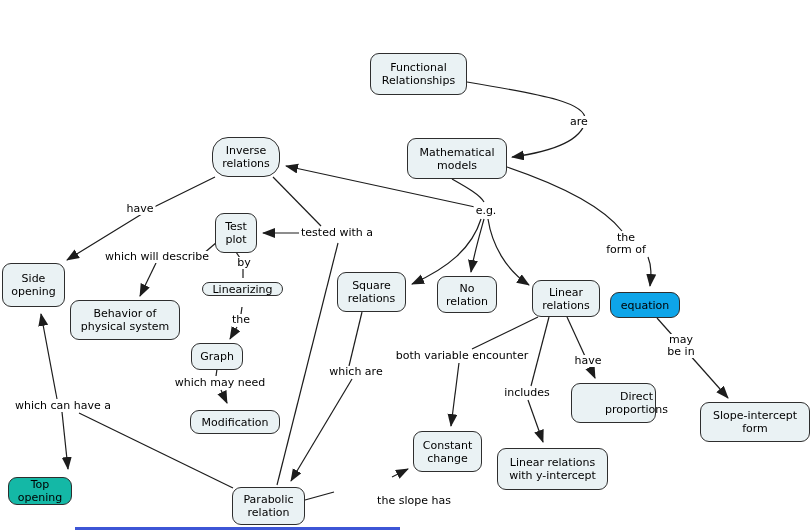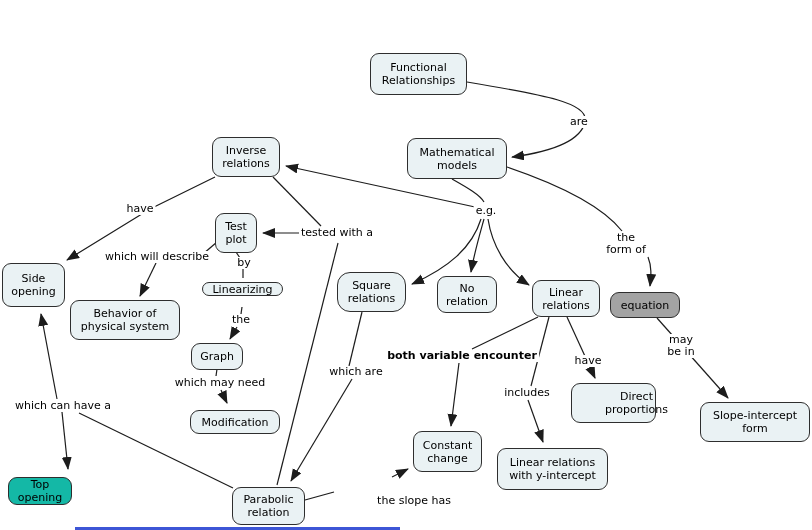--- a/index.html
+++ b/index.html
@@ -82,51 +82,51 @@
       <div class="link-label" style="left: 486px; top: 211px;">e.g.</div>
       <div class="link-label" style="left: 626px; top: 244px;">the
 form of</div>
       <div class="link-label" style="left: 140px; top: 209px;">have</div>
       <div class="link-label" style="left: 337px; top: 233px;">tested with a</div>
       <div class="link-label" style="left: 157px; top: 257px;">which will describe</div>
       <div class="link-label" style="left: 244px; top: 263px;">by</div>
       <div class="link-label" style="left: 241px; top: 320px;">the</div>
       <div class="link-label" style="left: 220px; top: 383px;">which may need</div>
       <div class="link-label" style="left: 356px; top: 372px;">which are</div>
-      <div class="link-label" style="left: 462px; top: 356px; font-weight: bold;">both variable encounter</div>
+      <div class="link-label" style="left: 462px; top: 356px;">both variable encounter</div>
       <div class="link-label" style="left: 588px; top: 361px;">have</div>
       <div class="link-label" style="left: 527px; top: 393px;">includes</div>
       <div class="link-label" style="left: 681px; top: 346px;">may
 be in</div>
       <div class="link-label" style="left: 63px; top: 406px;">which can have a</div>
       <div class="link-label" style="left: 375px; top: 501px; margin-left: 39px;">the slope has</div>
     </div>
   <div>
       <div class="node" style="left: 370px; top: 53px; width: 97px; height: 42px; background: rgb(234, 242, 244); border-color: rgb(46, 46, 46);">Functional
 Relationships</div>
       <div class="node" style="left: 407px; top: 138px; width: 100px; height: 41px; background: rgb(234, 242, 244); border-color: rgb(46, 46, 46);">Mathematical
 models</div>
-      <div class="node" style="left: 212px; top: 137px; width: 68px; height: 40px; background: rgb(234, 242, 244); border-color: rgb(46, 46, 46);">Inverse
+      <div class="node" style="left: 212px; top: 137px; width: 68px; height: 40px; background: rgb(234, 242, 244); border-color: rgb(46, 46, 46); border-radius: 16px;">Inverse
 relations</div>
       <div class="node" style="left: 215px; top: 213px; width: 42px; height: 40px; background: rgb(234, 242, 244); border-color: rgb(46, 46, 46);">Test
 plot</div>
       <div class="node" style="left: 2px; top: 263px; width: 63px; height: 44px; background: rgb(234, 242, 244); border-color: rgb(46, 46, 46);">Side
 opening</div>
       <div class="node" style="left: 70px; top: 300px; width: 110px; height: 40px; background: rgb(234, 242, 244); border-color: rgb(46, 46, 46);">Behavior of
 physical system</div>
       <div class="node" style="left: 202px; top: 282px; width: 81px; height: 14px; background: rgb(234, 242, 244); border-color: rgb(46, 46, 46);">Linearizing</div>
       <div class="node" style="left: 191px; top: 343px; width: 52px; height: 27px; background: rgb(234, 242, 244); border-color: rgb(46, 46, 46);">Graph</div>
       <div class="node" style="left: 190px; top: 410px; width: 90px; height: 24px; background: rgb(234, 242, 244); border-color: rgb(46, 46, 46);">Modification</div>
-      <div class="node" style="left: 337px; top: 272px; width: 69px; height: 40px; background: rgb(234, 242, 244); border-color: rgb(46, 46, 46); border-radius: 13px;">Square
+      <div class="node" style="left: 337px; top: 272px; width: 69px; height: 40px; background: rgb(234, 242, 244); border-color: rgb(46, 46, 46);">Square
 relations</div>
       <div class="node" style="left: 437px; top: 276px; width: 60px; height: 37px; background: rgb(234, 242, 244); border-color: rgb(46, 46, 46);">No
 relation</div>
       <div class="node" style="left: 532px; top: 280px; width: 68px; height: 37px; background: rgb(234, 242, 244); border-color: rgb(46, 46, 46);">Linear
 relations</div>
-      <div class="node" style="left: 610px; top: 292px; width: 70px; height: 26px; background: #a3a3a3; border-color: rgb(46, 46, 46);">equation</div>
+      <div class="node" style="left: 610px; top: 292px; width: 70px; height: 26px; background: #0ea5e9; border-color: rgb(46, 46, 46);">equation</div>
       <div class="node" style="left: 571px; top: 383px; width: 85px; height: 40px; background: rgb(234, 242, 244); border-color: rgb(46, 46, 46); padding-left: 48px;">Direct
 proportions</div>
       <div class="node" style="left: 700px; top: 402px; width: 110px; height: 40px; background: rgb(234, 242, 244); border-color: rgb(46, 46, 46);">Slope-intercept
 form</div>
       <div class="node" style="left: 8px; top: 477px; width: 64px; height: 28px; background: #14b8a6; border-color: rgb(46, 46, 46);">Top
 opening</div>
       <div class="node" style="left: 232px; top: 487px; width: 73px; height: 38px; background: rgb(234, 242, 244); border-color: rgb(46, 46, 46);">Parabolic
 relation</div>
       <div class="node" style="left: 413px; top: 431px; width: 69px; height: 41px; background: rgb(234, 242, 244); border-color: rgb(46, 46, 46);">Constant
 change</div>

